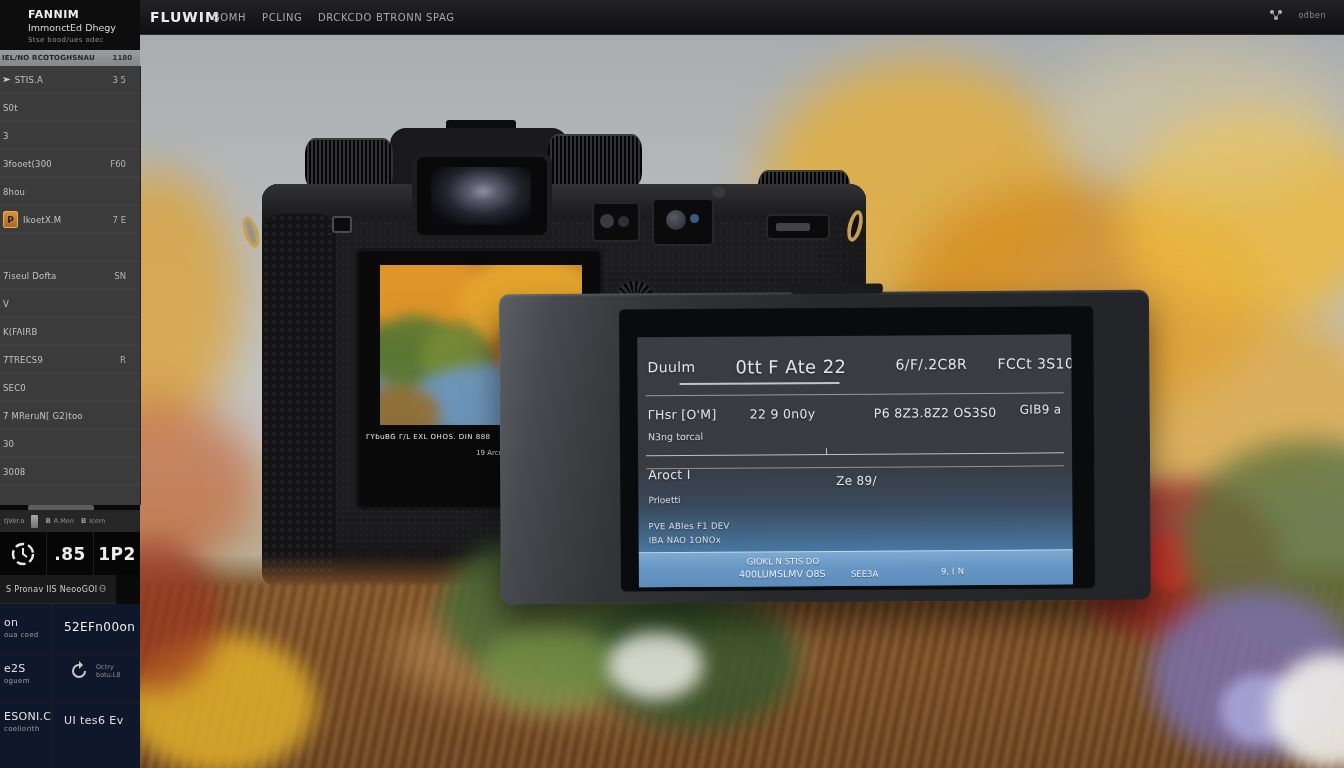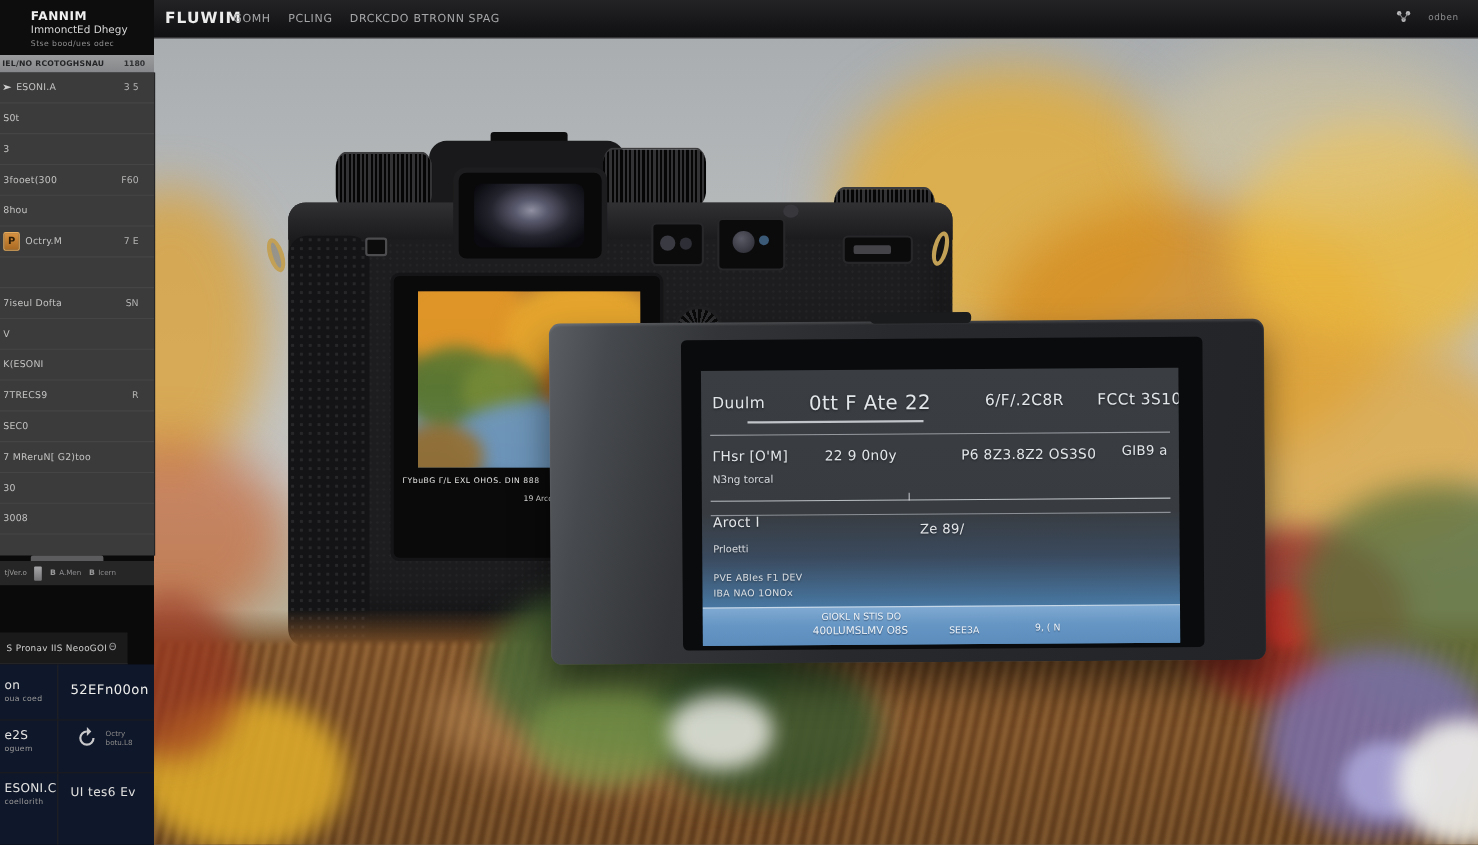--- a/index.html
+++ b/index.html
@@ -245,21 +245,21 @@
         <div class="t s-r2" style="left:10px;top:130px;">Aroct I</div>
         <div class="t s-sub" style="left:10px;top:158px;font-size:9px;">Prloetti</div>
         <div class="t s-r2" style="left:198px;top:138px;font-size:12px;">Ze 89/</div>
 
         <div class="t s-foot" style="left:10px;top:184px;">PVE ABIes F1 DEV</div>
         <div class="t s-foot" style="left:10px;top:198px;">IBA NAO 1ONOx</div>
 
         <div class="s-bbar">
           <div class="t" style="left:108px;top:4px;font-size:8.5px;">GIOKL N STIS DO</div>
           <div class="t" style="left:100px;top:16px;font-size:9.5px;">400LUMSLMV O8S</div>
-          <div class="t" style="left:212px;top:17px;font-size:8.5px;margin-left:12px;">SEE3A</div>
+          <div class="t" style="left:212px;top:17px;font-size:8.5px;">SEE3A</div>
           <div class="t" style="left:302px;top:15px;font-size:8.5px;">9, ( N</div>
         </div>
       </div>
     </div>
   </div>
 </div>
 
 <div class="topbar">
   <div class="topbar-logo">FLUWIM</div>
   <span class="menu-item mi0">GOMH</span>
@@ -285,58 +285,58 @@
     <div class="sh-tag">Stse bood/ues odec</div>
   </div>
   <div class="side-selected">
     <span class="lbl">IEL/NO RCOTOGHSNAU</span>
     <span class="val">1180</span>
   </div>
 
   <div class="side-list">
     <div class="side-row">
       <span class="arrow-ic">➤</span>
-      <span class="lbl">ESONI.A</span>
+      <span class="lbl">STIS.A</span>
       <span class="val">3 5</span>
     </div>
     <div class="side-row">
       <span class="lbl">S0t</span>
       <span class="val"></span>
     </div>
     <div class="side-row">
       <span class="lbl">3</span>
       <span class="val"></span>
     </div>
     <div class="side-row">
       <span class="lbl">3fooet(300</span>
       <span class="val">F60</span>
     </div>
     <div class="side-row">
       <span class="lbl">8hou</span>
       <span class="val"></span>
     </div>
     <div class="side-row">
       <span class="p-badge">P</span>
-      <span class="lbl">Octry.M</span>
+      <span class="lbl">IkoetX.M</span>
       <span class="val">7 E</span>
     </div>
     <div class="side-row">
       <span class="lbl"></span>
       <span class="val"></span>
     </div>
     <div class="side-row">
       <span class="lbl">7iseul Dofta</span>
       <span class="val">SN</span>
     </div>
     <div class="side-row">
       <span class="lbl">V</span>
       <span class="val"></span>
     </div>
     <div class="side-row">
-      <span class="lbl">K(ESONI</span>
+      <span class="lbl">K(FAIRB</span>
       <span class="val"></span>
     </div>
     <div class="side-row">
       <span class="lbl">7TRECS9</span>
       <span class="val">R</span>
     </div>
     <div class="side-row">
       <span class="lbl">SEC0</span>
       <span class="val"></span>
     </div>
@@ -358,20 +358,30 @@
 
   <div class="side-toolbar">
     <span class="t-left">tjVer.o</span>
     <span class="bar-ic"></span>
     <span class="b-glyph">B</span>
     <span class="t-item">A.Men</span>
     <span class="b-glyph">B</span>
     <span class="t-item">Icern</span>
   </div>
 
+  <div class="side-stats">
+    <div class="stat-cell">
+      <svg class="clock-svg" viewBox="0 0 26 26">
+        <circle cx="13" cy="13" r="10" fill="none" stroke="#e8e8ea" stroke-width="2.4" stroke-dasharray="9 4"></circle>
+        <path d="M13 7 L13 13 L17 16" stroke="#e8e8ea" stroke-width="2" fill="none"></path>
+      </svg>
+    </div>
+    <div class="stat-cell">.85</div>
+    <div class="stat-cell">1P2</div>
+  </div>
 
   <div class="side-status">
     <span class="lbl">S Pronav IIS NeooGOI</span>
     <span class="ic">Θ</span>
   </div>
 
   <div class="side-panel">
     <div class="sp-vline"></div>
     <div class="sp-hline1"></div>
     <div class="sp-hline2"></div>

